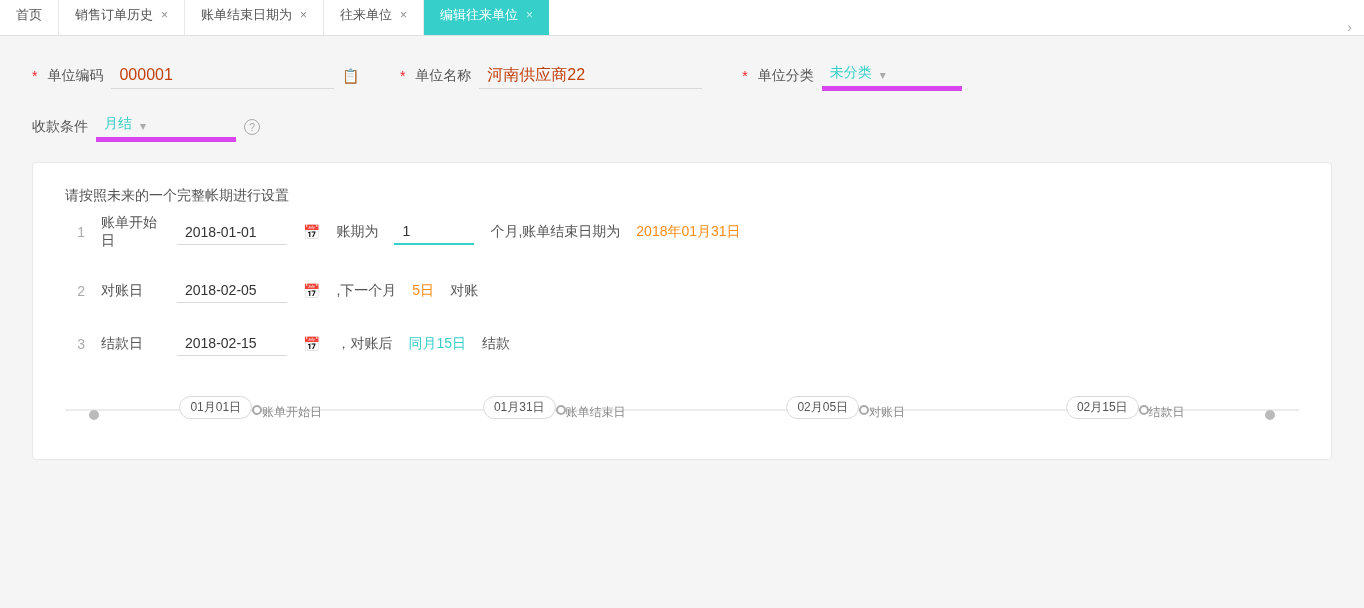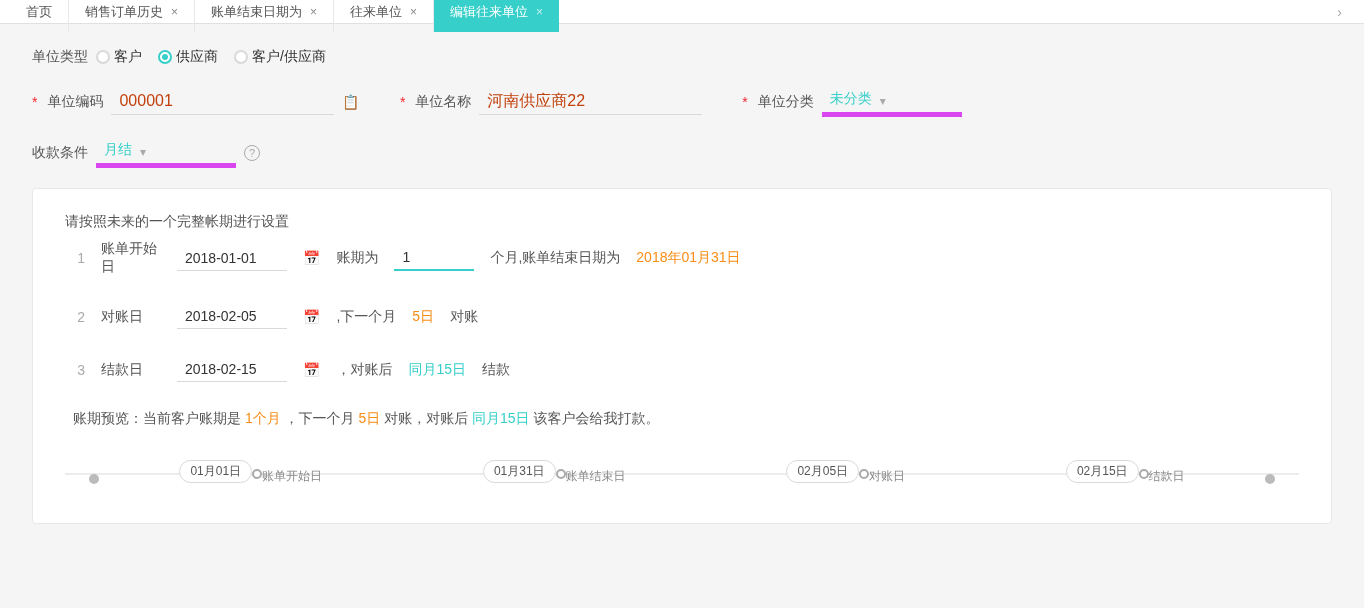--- a/index.html
+++ b/index.html
@@ -1,25 +1,25 @@
 <!DOCTYPE html>
 <html><head>
   <meta charset="utf-8">
   <style>
     * { box-sizing: border-box; margin: 0; padding: 0; }
     body { font-family: "Microsoft YaHei", "PingFang SC", sans-serif; font-size: 14px; color: #333; background: #f5f5f5; }
 
     
     .tabs-bar {
       display: flex;
-      align-items: center;
+      align-items: flex-end;
       background: #fff;
       border-bottom: 1px solid #e0e0e0;
-      height: 24px;
-      padding: 0 14px;
+      height: 36px;
+      padding: 0 4px;
     }
     .tab-item {
       display: flex;
       align-items: center;
       padding: 0 16px;
       height: 40px;
       cursor: pointer;
       color: #555;
       font-size: 13px;
       white-space: nowrap;
@@ -267,39 +267,20 @@
   </div>
   <div class="tab-item active">
     <span>编辑往来单位</span>
     <span class="tab-close">×</span>
   </div>
   <div class="tabs-arrow">›</div>
 </div>
 
 <div class="page-content">
 
-  <div class="form-row">
-    <div class="form-field">
-      <span class="form-label">单位类型</span>
-      <div class="radio-group">
-        <label class="radio-item">
-          <div class="radio-circle"></div>
-          <span>客户</span>
-        </label>
-        <label class="radio-item">
-          <div class="radio-circle checked"></div>
-          <span>供应商</span>
-        </label>
-        <label class="radio-item">
-          <div class="radio-circle"></div>
-          <span>客户/供应商</span>
-        </label>
-      </div>
-    </div>
-  </div>
 
   <div class="form-row">
     <div class="form-field">
       <span class="required-star">*</span>
       <span class="form-label">单位编码</span>
       <input class="form-input" type="text" value="000001" style="">
       <span class="cal-icon">📋</span>
     </div>
     <div class="form-field">
       <span class="required-star">*</span>
@@ -354,29 +335,20 @@
     <div class="setting-row">
       <span class="row-num">3</span>
       <span class="row-label">结款日</span>
       <input class="date-input" type="text" value="2018-02-15" style="">
       <span class="cal-icon">📅</span>
       <span class="row-desc">，对账后</span>
       <span class="highlight-teal">同月15日</span>
       <span class="row-desc">结款</span>
     </div>
 
-    <div class="preview-text">
-      <span>账期预览：当前客户账期是</span>
-      <span class="highlight-orange">1个月</span>
-      <span>，下一个月</span>
-      <span class="highlight-orange">5日</span>
-      <span>对账，对账后</span>
-      <span class="highlight-teal">同月15日</span>
-      <span>该客户会给我打款。</span>
-    </div>
 
     <div style="position:relative; padding: 12px 24px;">
       <div class="timeline-line"></div>
       <div style="display:flex; align-items:flex-start; position:relative; z-index:1;">
 
         <div style="display:flex;align-items:center;margin-top:14px;">
           <div style="width:10px;height:10px;border-radius:50%;background:#bbb;border:2px solid #bbb;"></div>
         </div>
 
         <div style="flex:1;"></div>

